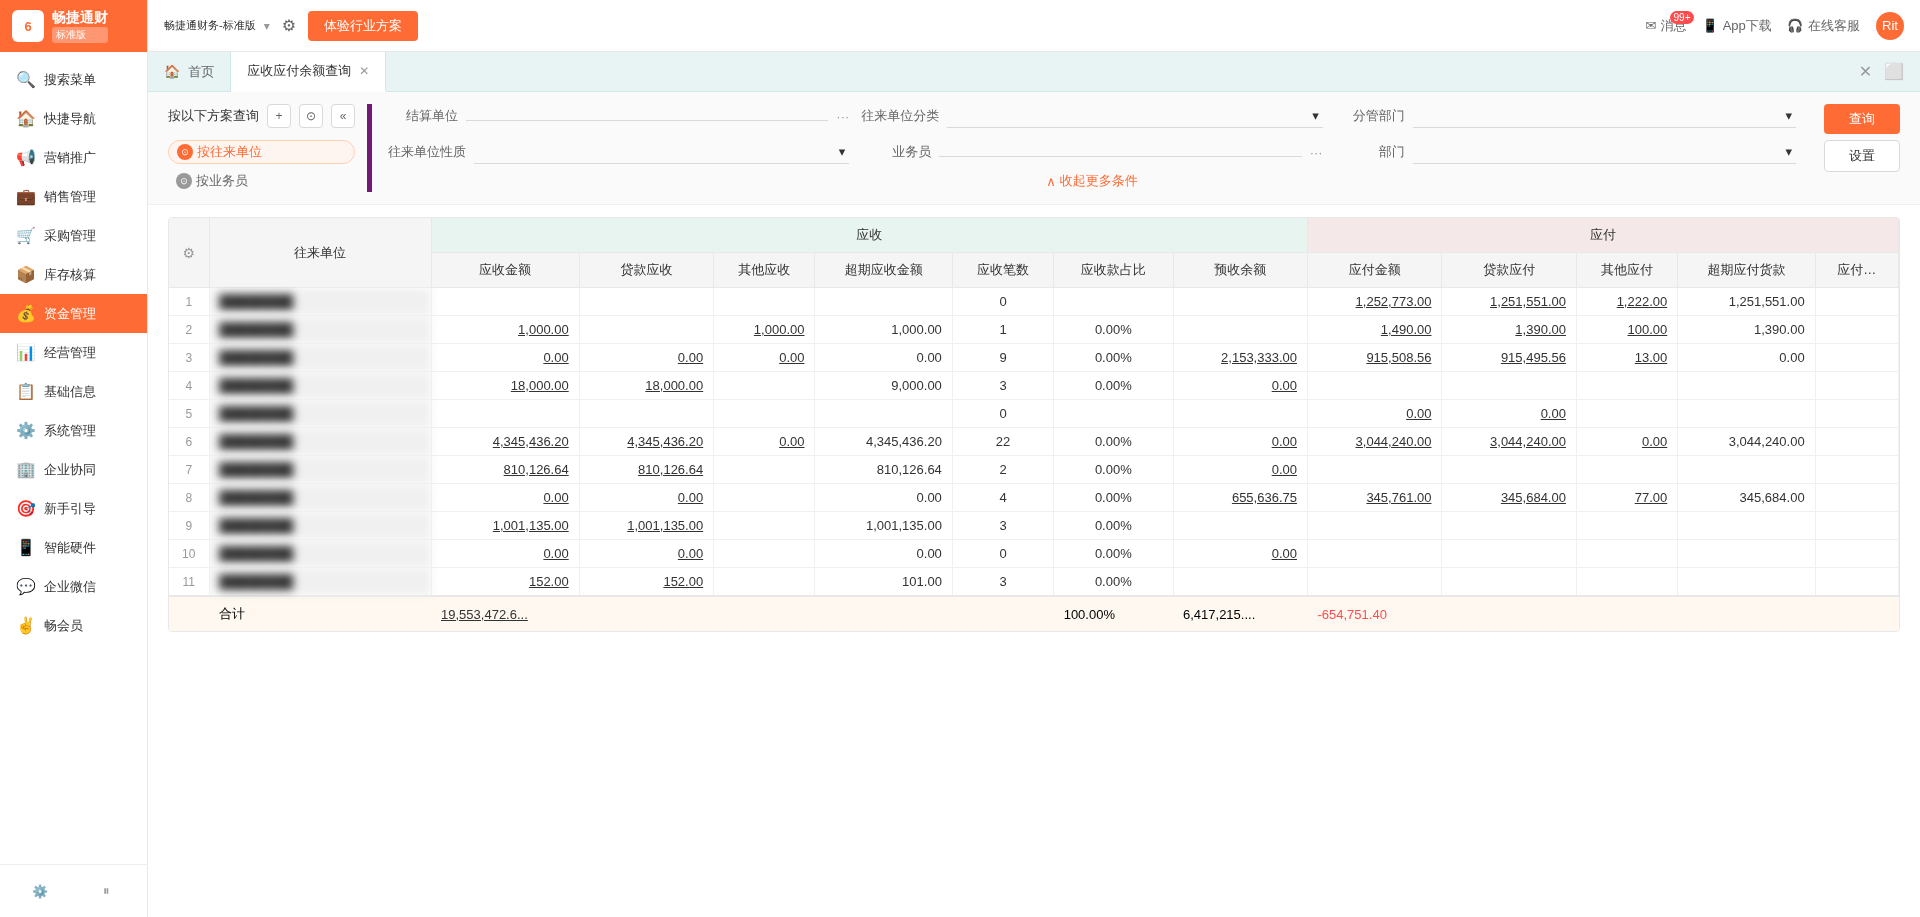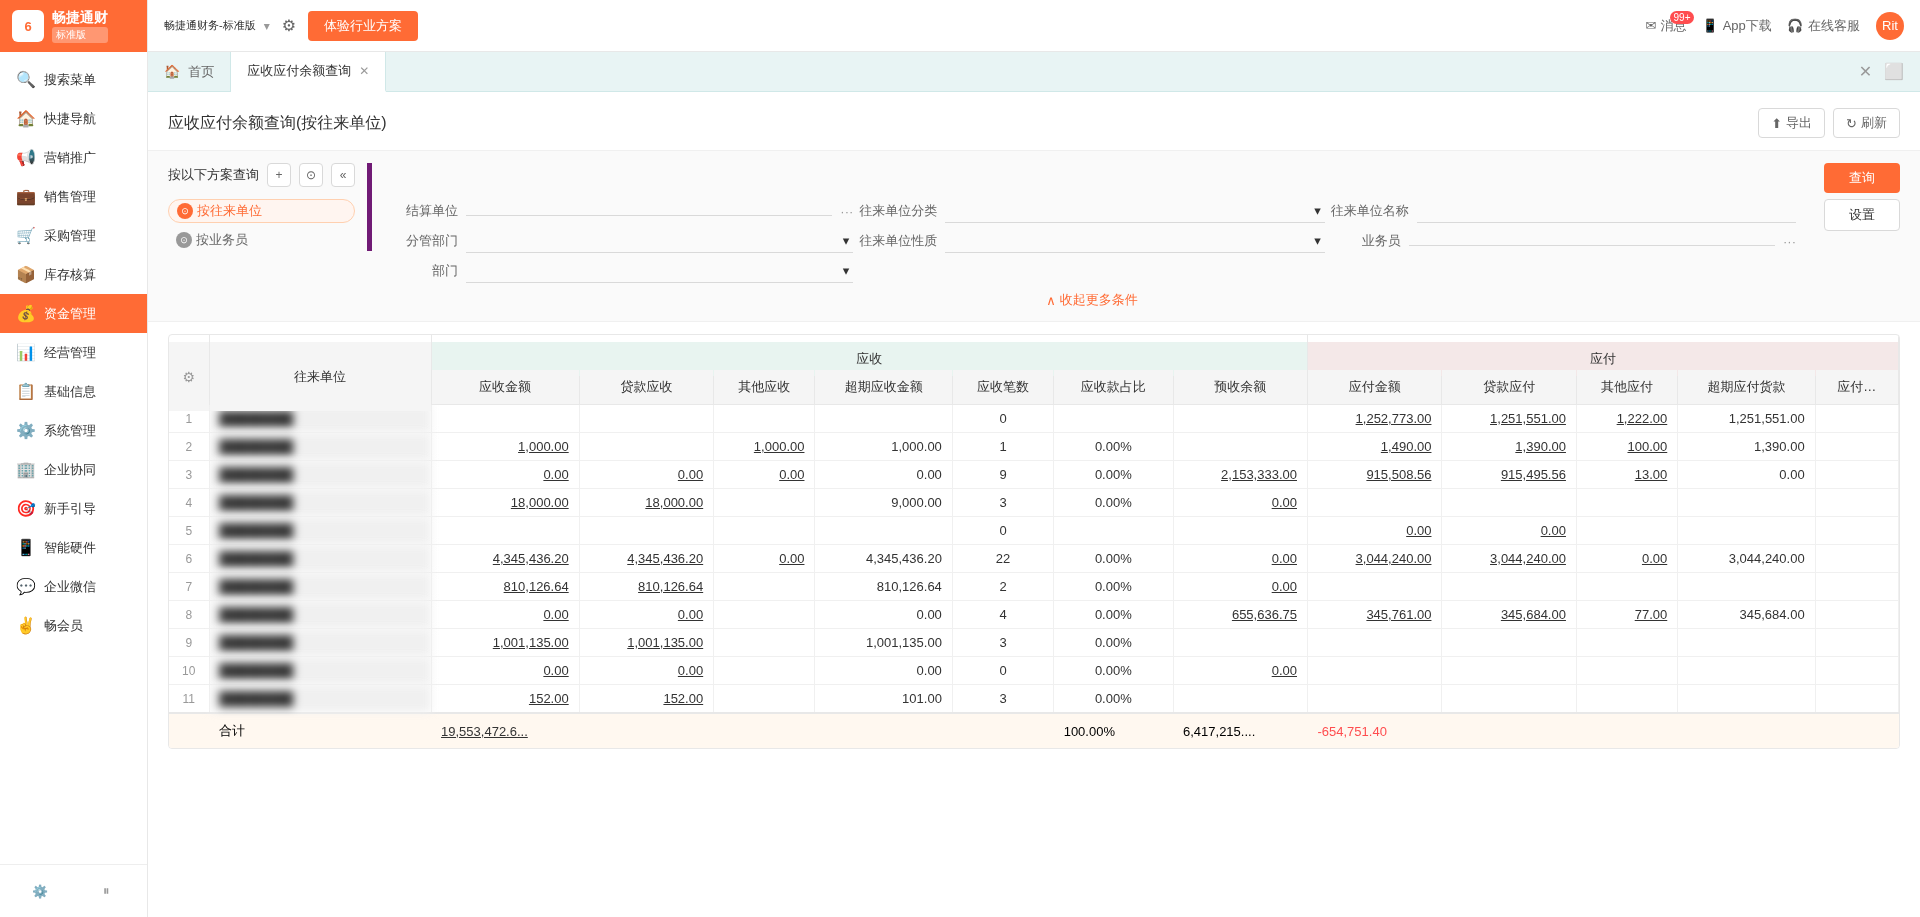--- a/index.html
+++ b/index.html
@@ -49,38 +49,38 @@
 
     
     .filter-area { padding: 12px 20px; background: #fafafa; border-bottom: 1px solid #f0f0f0; }
     .filter-row-controls { display: flex; align-items: center; gap: 8px; margin-bottom: 12px; }
     .filter-label { color: #333; font-size: 13px; }
     .filter-icon-btn { width: 24px; height: 24px; display: flex; align-items: center; justify-content: center; border: 1px solid #d9d9d9; border-radius: 4px; cursor: pointer; color: #666; font-size: 12px; background: #fff; }
     .filter-scheme { display: flex; align-items: center; gap: 4px; padding: 2px 8px; background: #fff5f0; border-radius: 12px; color: #ff6b35; font-size: 12px; cursor: pointer; border: 1px solid #ffd0b0; }
     .filter-scheme-icon { width: 16px; height: 16px; background: #ff6b35; border-radius: 50%; display: flex; align-items: center; justify-content: center; color: #fff; font-size: 9px; }
     .filter-scheme2 { display: flex; align-items: center; gap: 4px; padding: 2px 8px; color: #666; font-size: 12px; cursor: pointer; }
     .filter-scheme2-icon { width: 16px; height: 16px; background: #999; border-radius: 50%; display: flex; align-items: center; justify-content: center; color: #fff; font-size: 9px; }
-    .filter-fields { display: grid; grid-template-columns: 1fr 1fr 1fr; gap: 6px; margin-top: 36px; }
+    .filter-fields { display: grid; grid-template-columns: 1fr 1fr 1fr; gap: 12px; }
     .filter-field { display: flex; align-items: center; gap: 8px; }
     .filter-field-label { color: #666; white-space: nowrap; min-width: 70px; text-align: right; font-size: 13px; }
     .filter-input { flex: 1; border: none; border-bottom: 1px solid #d9d9d9; padding: 4px 4px; color: #333; background: transparent; outline: none; font-size: 13px; }
     .filter-select { flex: 1; border: none; border-bottom: 1px solid #d9d9d9; padding: 4px 4px; color: #333; background: transparent; outline: none; font-size: 13px; display: flex; align-items: center; justify-content: space-between; }
     .filter-dots { color: #999; cursor: pointer; }
     .collapse-btn { display: flex; align-items: center; gap: 4px; color: #ff6b35; cursor: pointer; font-size: 12px; justify-content: center; margin-top: 8px; }
 
     
     .query-btn { background: #ff6b35; color: #fff; border: none; padding: 6px 24px; border-radius: 4px; cursor: pointer; font-size: 13px; }
     .set-btn { background: #fff; color: #333; border: 1px solid #d9d9d9; padding: 6px 24px; border-radius: 4px; cursor: pointer; font-size: 13px; }
     .btn-group { display: flex; flex-direction: column; gap: 6px; justify-content: center; padding: 0 0 0 12px; }
 
     
     .table-section { padding: 0 20px; }
     .table-wrapper { overflow-x: auto; overflow-y: auto; max-height: 480px; border: 1px solid #e8e8e8; border-radius: 4px; }
     table { width: 100%; border-collapse: collapse; font-size: 12px; }
-    thead th { background: #f5f5f5; padding: 8px 10px; border-bottom: 1px solid #e8e8e8; border-right: 1px solid #e8e8e8; color: #333; font-weight: 500; text-align: center; white-space: nowrap; position: sticky; top: 7px; z-index: 2; }
+    thead th { background: #f5f5f5; padding: 8px 10px; border-bottom: 1px solid #e8e8e8; border-right: 1px solid #e8e8e8; color: #333; font-weight: 500; text-align: center; white-space: nowrap; position: sticky; top: 0; z-index: 2; }
     thead th.group-header { background: #e8f0fe; }
     tbody td { padding: 6px 10px; border-bottom: 1px solid #f0f0f0; border-right: 1px solid #f0f0f0; text-align: right; color: #333; white-space: nowrap; }
     tbody td.text-left { text-align: left; }
     tbody td.text-center { text-align: center; }
     .underline-val { text-decoration: underline; cursor: pointer; color: #333; }
     .tfoot-row td { background: #fff8f0; font-weight: 500; padding: 8px 10px; border-top: 2px solid #e8e8e8; }
     .gear-cell { display: flex; align-items: center; justify-content: center; }
     .settings-icon { color: #999; cursor: pointer; font-size: 14px; }
     th.sticky-left { position: sticky; left: 0; z-index: 3; background: #f5f5f5; }
     td.sticky-left { position: sticky; left: 0; z-index: 1; background: #fff; }
@@ -208,33 +208,20 @@
       <span class="tab-close">✕</span>
     </div>
     <span style="margin-left: auto; padding-right: 16px; display: flex; gap: 12px;">
       <span style="color: #999; cursor: pointer; font-size: 16px;">✕</span>
       <span style="color: #999; cursor: pointer; font-size: 16px;">⬜</span>
     </span>
   </div>
 
   <div class="page-content">
 
-    <div class="page-header">
-      <h2 class="page-title">应收应付余额查询(按往来单位)</h2>
-      <div class="page-header-actions">
-        <button class="action-btn">
-          <span>⬆</span>
-          <span>导出</span>
-        </button>
-        <button class="action-btn">
-          <span>↻</span>
-          <span>刷新</span>
-        </button>
-      </div>
-    </div>
 
     <div class="filter-area">
       <div style="display: flex; gap: 16px; align-items: flex-start;">
 
         <div style="display: flex; flex-direction: column; gap: 0; min-width: 130px; border-right: 5px solid #701a75; padding-right: 12px;">
           <div class="filter-row-controls">
             <span class="filter-label">按以下方案查询</span>
             <span class="filter-icon-btn">+</span>
             <span class="filter-icon-btn">⊙</span>
             <span class="filter-icon-btn">«</span>
@@ -256,24 +243,20 @@
               <span class="filter-field-label">结算单位</span>
               <span class="filter-input" style="border-bottom: 1px solid #d9d9d9; min-width: 100px;"></span>
               <span class="filter-dots">···</span>
             </div>
             <div class="filter-field">
               <span class="filter-field-label">往来单位分类</span>
               <span class="filter-select" style="min-width: 100px; border-bottom: 1px solid #d9d9d9; display: flex; align-items: center; justify-content: space-between; padding: 4px 4px;">
                 <span></span>
                 <span>▾</span>
               </span>
-            </div>
-            <div class="filter-field">
-              <span class="filter-field-label">往来单位名称</span>
-              <input class="filter-input" style="min-width: 120px;">
             </div>
 
             <div class="filter-field">
               <span class="filter-field-label">分管部门</span>
               <span class="filter-select" style="min-width: 100px; border-bottom: 1px solid #d9d9d9; display: flex; align-items: center; justify-content: space-between; padding: 4px 4px;">
                 <span></span>
                 <span>▾</span>
               </span>
             </div>
             <div class="filter-field">

